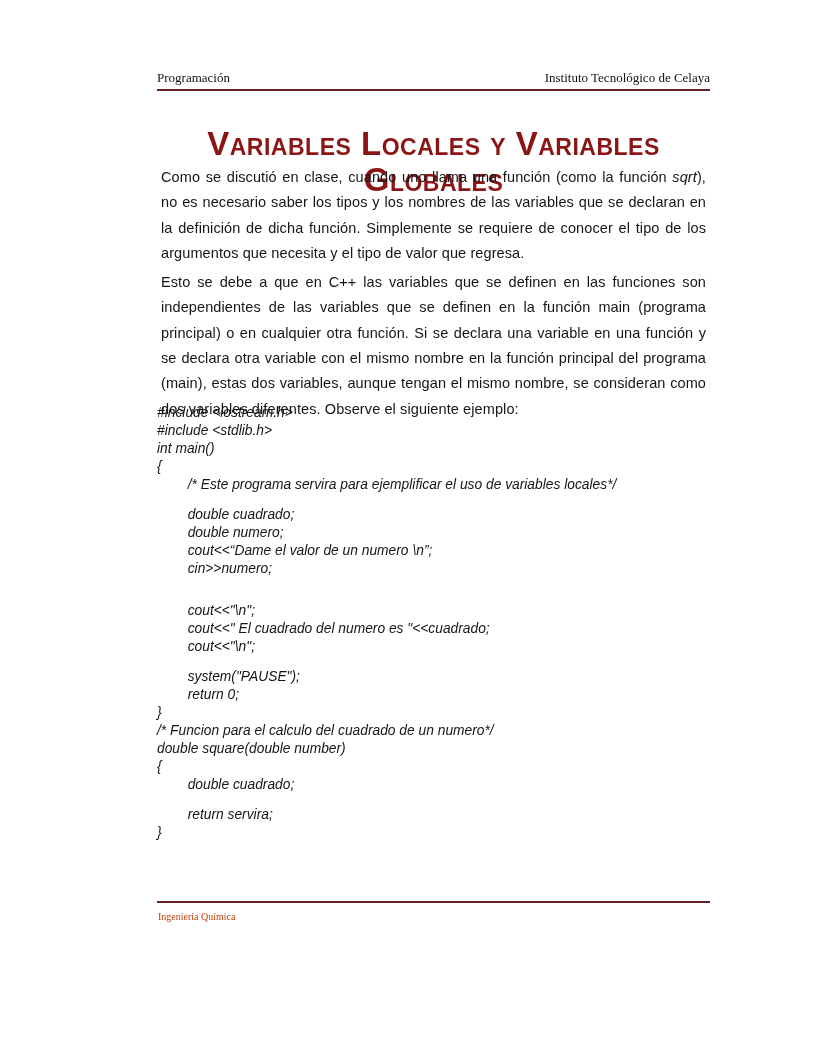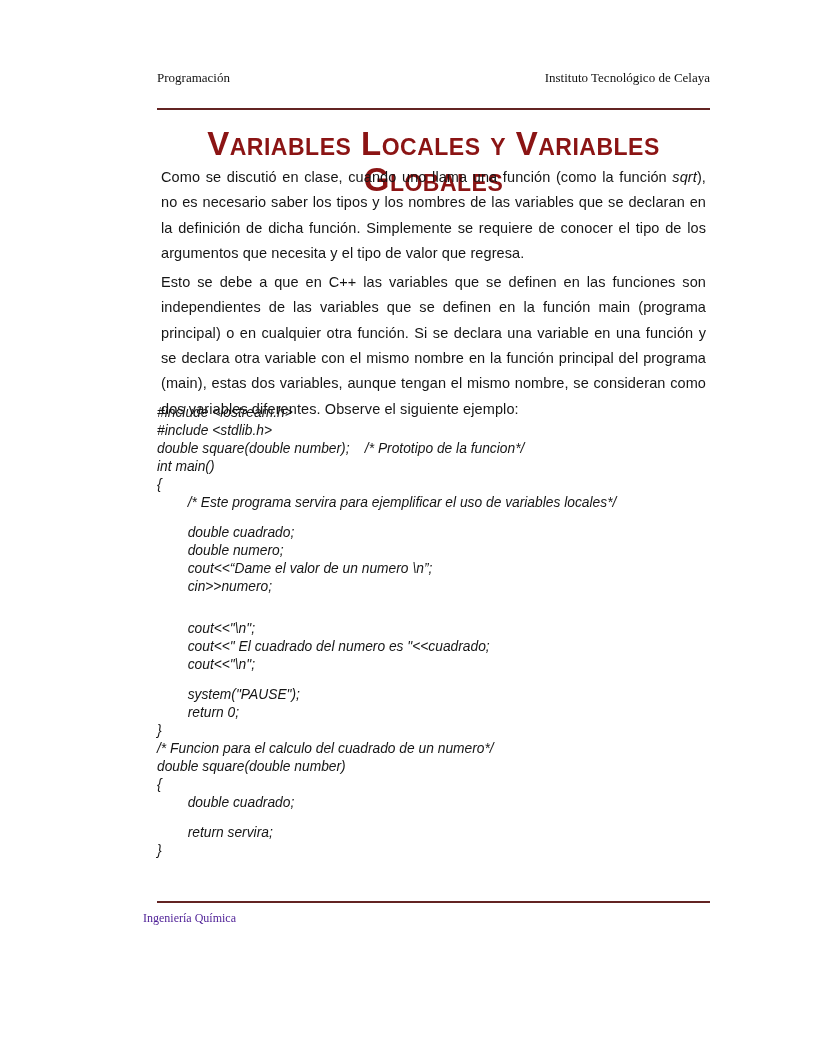--- a/index.html
+++ b/index.html
@@ -17,21 +17,21 @@
     top: 71px;
     left: 157px;
     width: 553px;
     display: flex;
     justify-content: space-between;
     align-items: flex-end;
     font-family: "Liberation Serif", serif;
     font-size: 13px;
     line-height: 14px;
     color: #121212;
-    padding-bottom: 23px;
+    padding-bottom: 4px;
     border-bottom: 2px solid #632423;
   }
   .title {
     position: absolute;
     top: 104px;
     left: 157px;
     width: 553px;
     text-align: center;
     font-variant: small-caps;
     font-size: 33px;
@@ -69,24 +69,24 @@
     position: absolute;
     top: 901px;
     left: 157px;
     width: 553px;
     height: 0;
     border-top: 2px solid #632423;
   }
   .footer-text {
     position: absolute;
     top: 911px;
-    left: 143px;
+    left: 158px;
     font-family: "Liberation Serif", serif;
-    font-size: 12px;
-    color: #4c1d95;
+    font-size: 10px;
+    color: #c2410c;
   }
 </style>
 </head>
 <body>
 
 <div class="page">
 
   <div class="header">
     <span>Programación</span>
     <span>Instituto Tecnológico de Celaya</span>
@@ -98,21 +98,20 @@
     <p><span>Como se discutió en clase, cuando uno llama una función (como la función </span><span class="it">sqrt</span><span>), no es necesario saber los tipos y los nombres de las variables que se declaran en la definición de dicha función. Simplemente se requiere de conocer el tipo de los argumentos que necesita y el tipo de valor que regresa.</span></p>
     <p>Esto se debe a que en C++ las variables que se definen en las funciones son independientes de las variables que se definen en la función main (programa principal) o en cualquier otra función. Si se declara una variable en una función y se declara otra variable con el mismo nombre en la función principal del programa (main), estas dos variables, aunque tengan el mismo nombre, se consideran como dos variables diferentes. Observe el siguiente ejemplo:</p>
   </div>
 
   <div class="code">
 
       <div class="code-line">#include &lt;iostream.h&gt;</div>
 
       <div class="code-line">#include &lt;stdlib.h&gt;</div>
 
-      <div class="code-line">double square(double number);    /* Prototipo de la funcion*/</div>
 
       <div class="code-line">int main()</div>
 
       <div class="code-line">{</div>
 
       <div class="code-line">	/* Este programa servira para ejemplificar el uso de variables locales*/</div>
 
       <div class="code-line"></div>
 
       <div class="code-line">	double cuadrado;</div>

